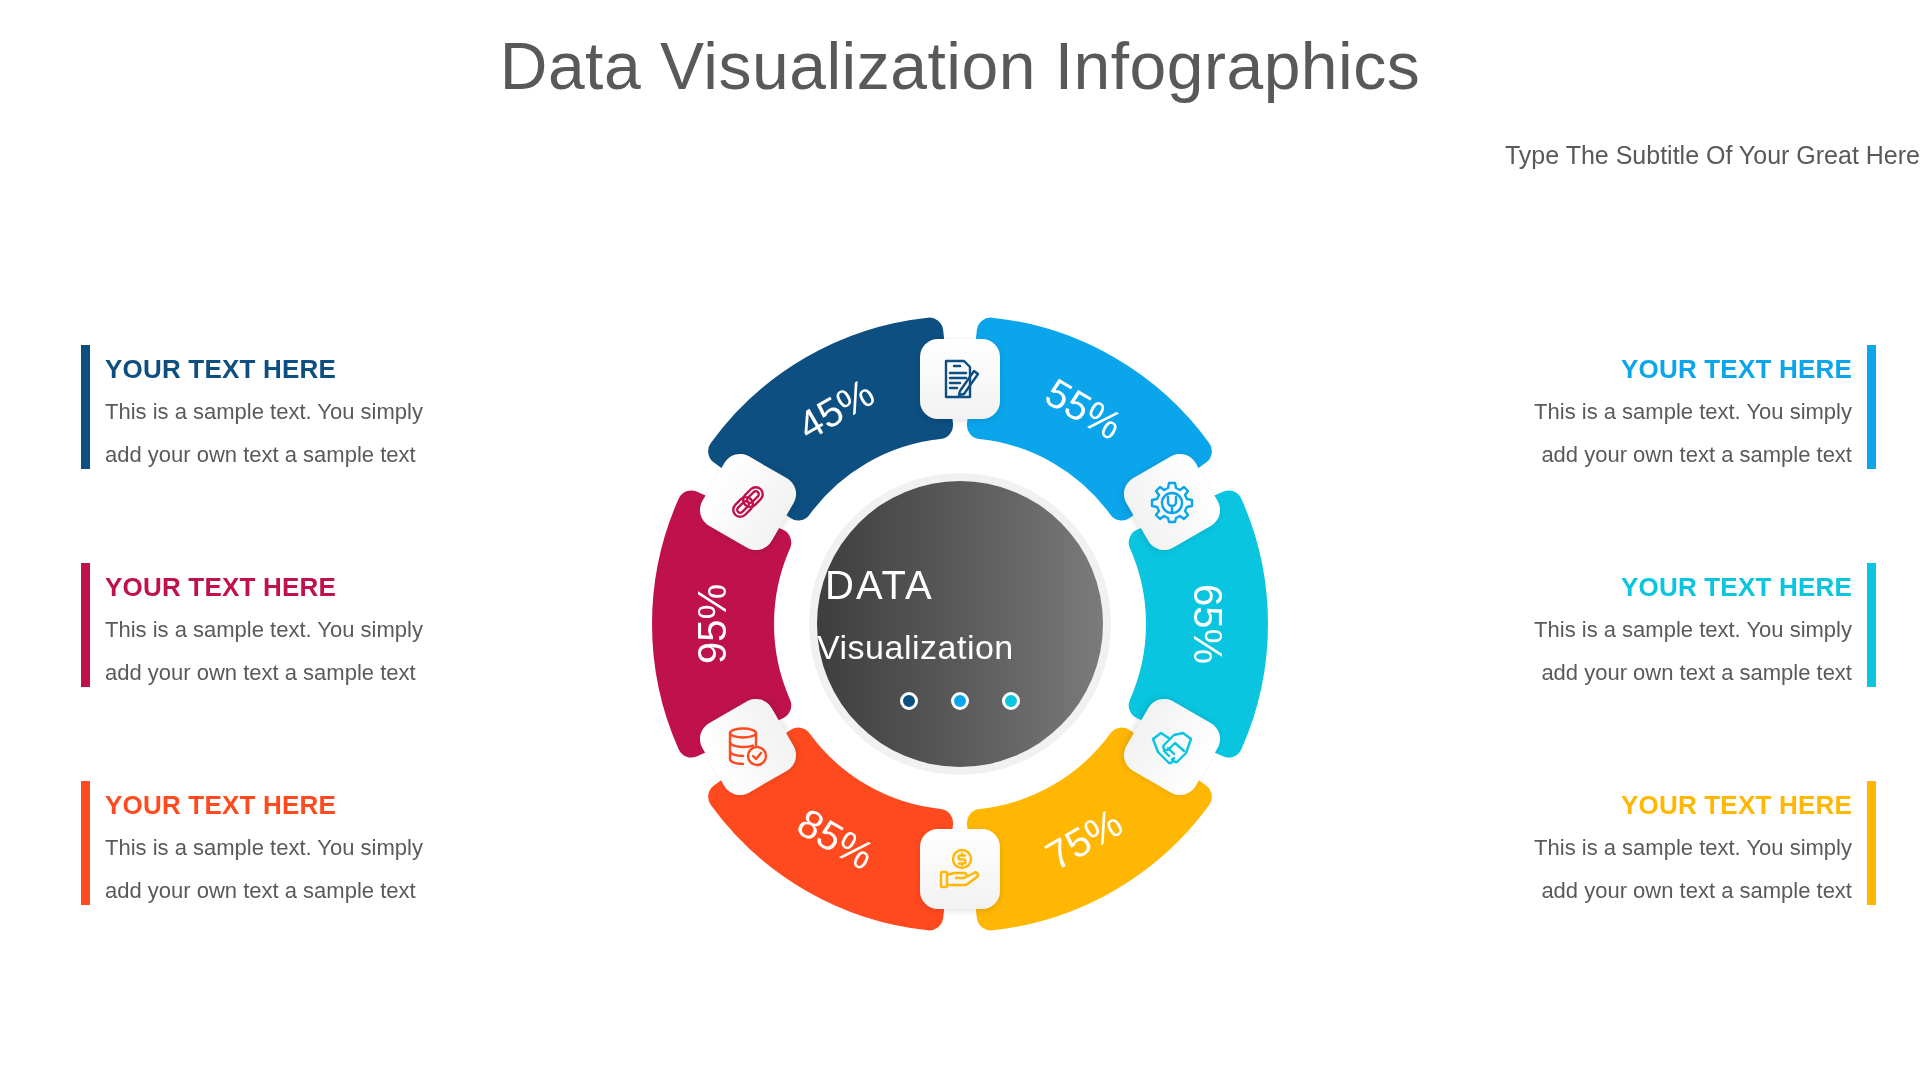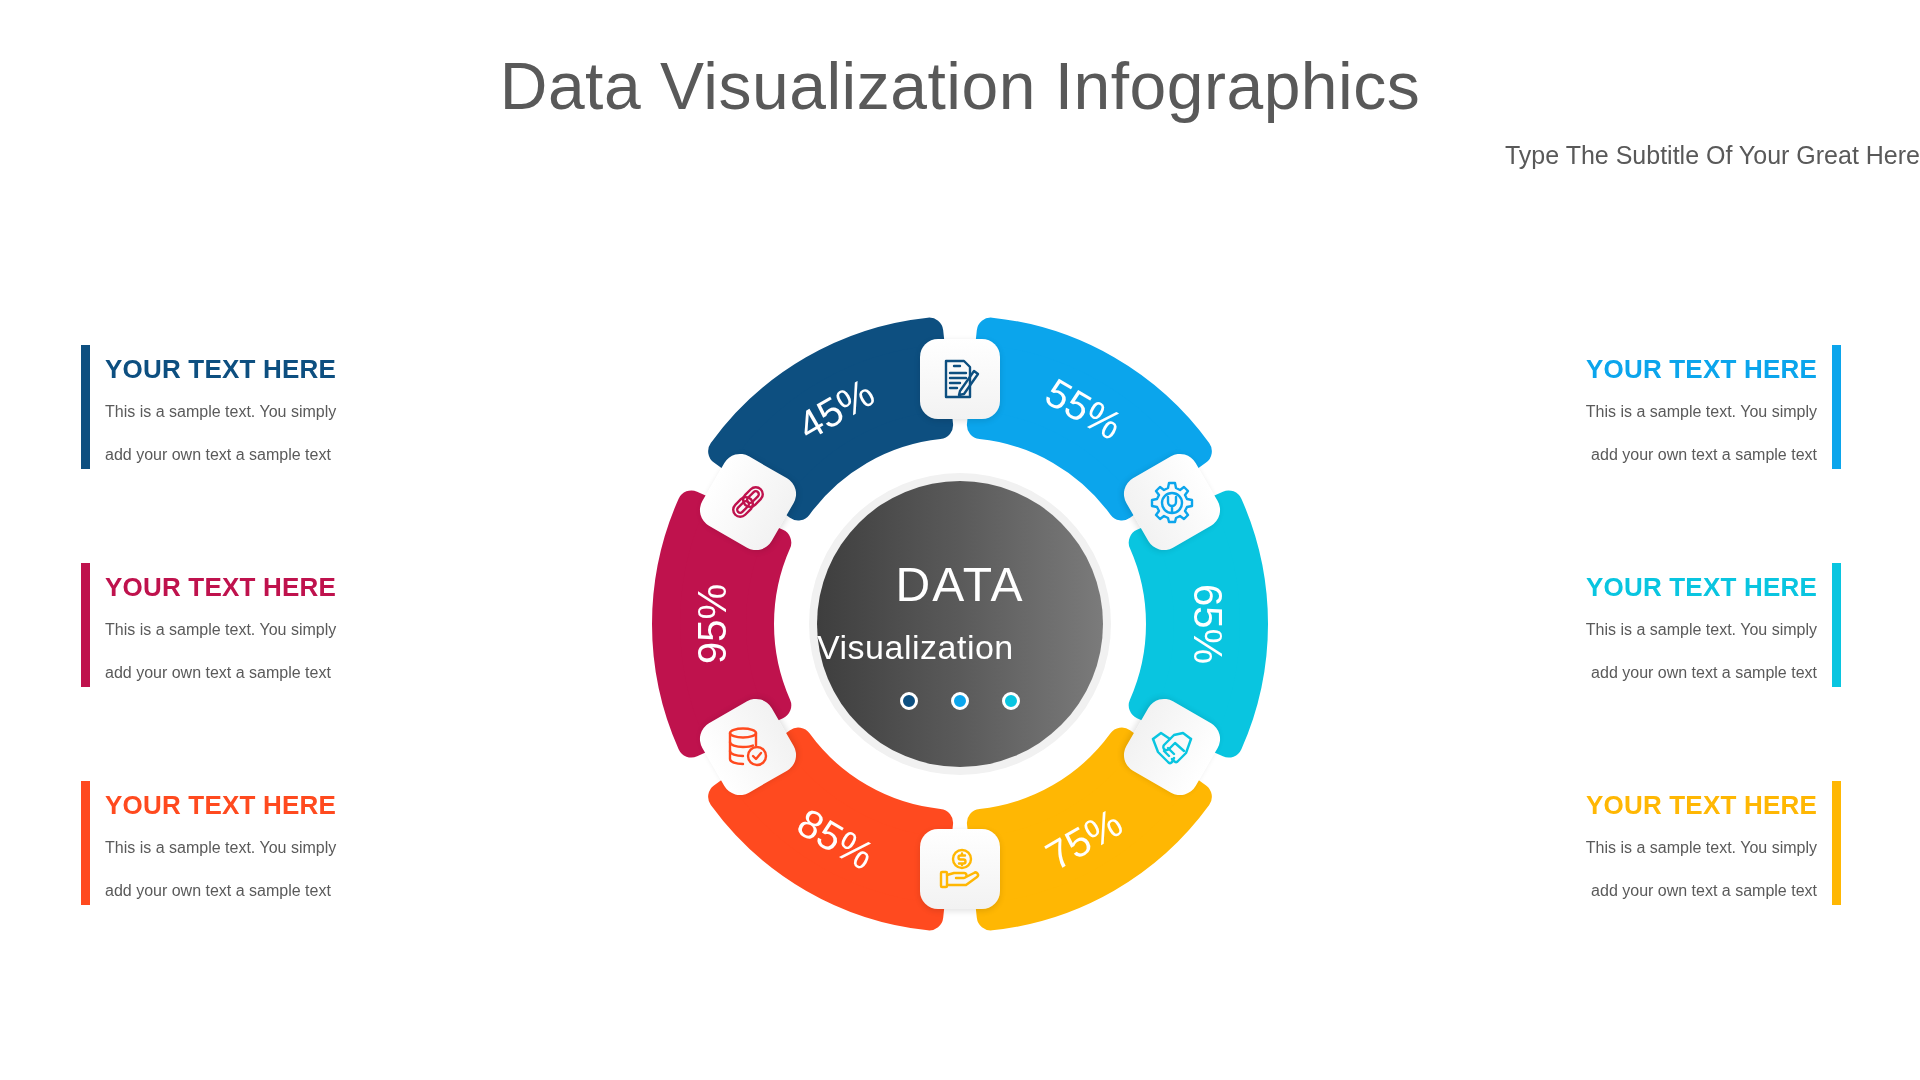--- a/index.html
+++ b/index.html
@@ -1,40 +1,40 @@
 <!DOCTYPE html>
 <html><head>
 <meta charset="utf-8">
 <style>
   html, body { margin: 0; padding: 0; background: #ffffff; }
   body { width: 1920px; height: 1080px; position: relative; overflow: hidden;
          font-family: "Liberation Sans", "DejaVu Sans", sans-serif; }
-  .title { position: absolute; top: 44px; left: 0; width: 1920px; text-align: center;
+  .title { position: absolute; top: 24px; left: 0; width: 1920px; text-align: center;
            font-size: 66px; color: #595959; letter-spacing: 0.5px; font-weight: normal; line-height: 84px; margin: 0; }
   .subtitle { position: absolute; top: 138px; left: 0; width: 1920px; text-align: right;
               font-size: 25px; color: #595959; line-height: 34px; }
-  .block { position: absolute; width: 420px; height: 124px; }
+  .block { position: absolute; width: 420px; height: 124px; padding-left: 35px; }
   .block .bar { position: absolute; top: 0; width: 9px; height: 124px; }
   .block.left { left: 81px; }
   .block.left .bar { left: 0; }
   .block.left .txt { position: absolute; left: 24px; top: 0; text-align: left; width: 400px; }
   .block.right { left: 1421px; }
   .block.right .bar { right: 0; }
   .block.right .txt { position: absolute; right: 24px; top: 0; text-align: right; width: 400px; }
   .block .heading { font-weight: bold; font-size: 26px; line-height: 30px; margin-top: 9px; letter-spacing: 0.2px; }
-  .block .body { font-size: 16px; line-height: 43px; color: #5a5a5a; margin-top: 6px; }
+  .block .body { font-size: 22px; line-height: 43px; color: #5a5a5a; margin-top: 6px; }
   .block .body span { display: block; }
 
   #ring { position: absolute; left: 0; top: 0; width: 1920px; height: 1080px; }
   .center-wrap { position: absolute; left: 809px; top: 473px; width: 302px; height: 302px; border-radius: 50%;
                  background: #f1f1f1; }
   .center-circle { position: absolute; left: 8px; top: 8px; width: 286px; height: 286px; border-radius: 50%;
                    background: linear-gradient(90deg, #3e3e3e 0%, #5a5a5a 50%, #7b7b7b 100%); }
-  .center-title { position: absolute; left: 0; width: 286px; top: 76px; text-align: center; color: #ffffff;
-                  font-size: 48px; line-height: 56px; letter-spacing: 2px; }
+  .center-title { position: absolute; left: 8px; width: 286px; top: 76px; color: #ffffff;
+                  font-size: 40px; line-height: 56px; letter-spacing: 2px; }
   .center-sub { position: absolute; left: 0; width: 286px; top: 146px; color: #ffffff;
                 font-size: 34px; line-height: 40px; letter-spacing: 0.5px; }
   .dots { position: absolute; left: 0; width: 286px; top: 211px; height: 18px; text-align: center; font-size: 0; }
   .dot { display: inline-block; width: 12px; height: 12px; border-radius: 50%; border: 3px solid #ffffff; margin: 0 16.5px; }
 
   .pct { position: absolute; width: 140px; height: 50px; margin-left: -70px; margin-top: -25px; text-align: center;
          color: #ffffff; font-size: 40px; line-height: 50px; }
   .icon-box { position: absolute; width: 80px; height: 80px; margin-left: -40px; margin-top: -40px;
               border-radius: 18px; background: linear-gradient(180deg, #ffffff 0%, #f2f2f2 100%);
               box-shadow: 0 2px 6px rgba(0,0,0,0.12); }

